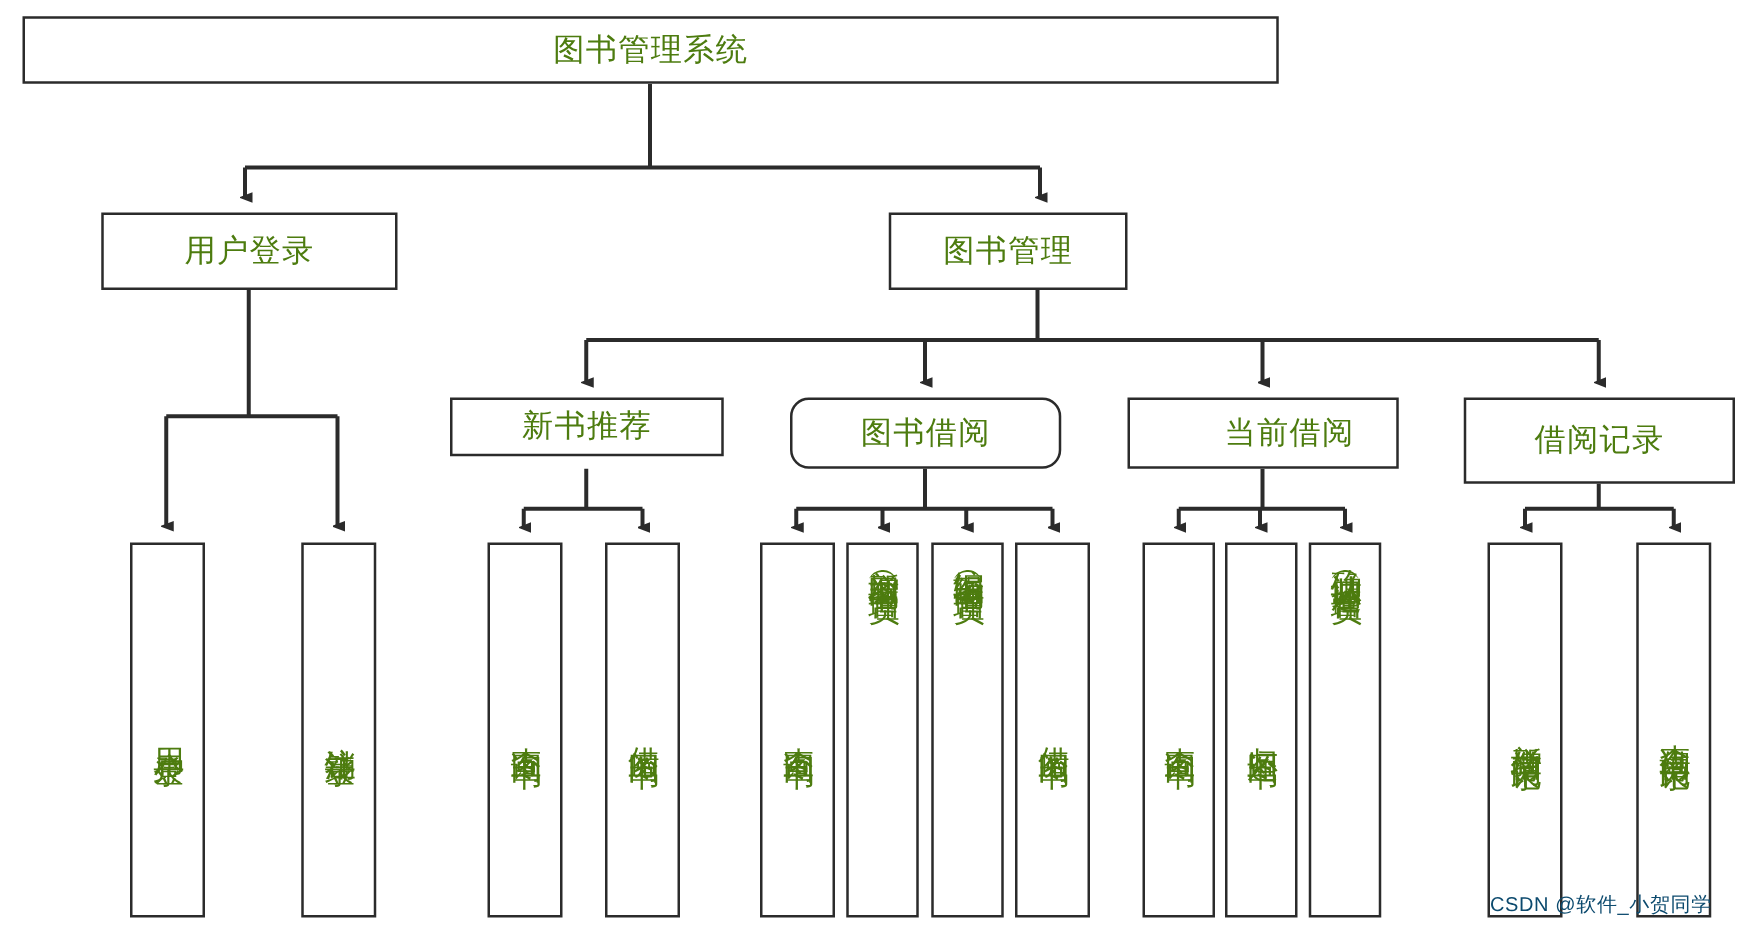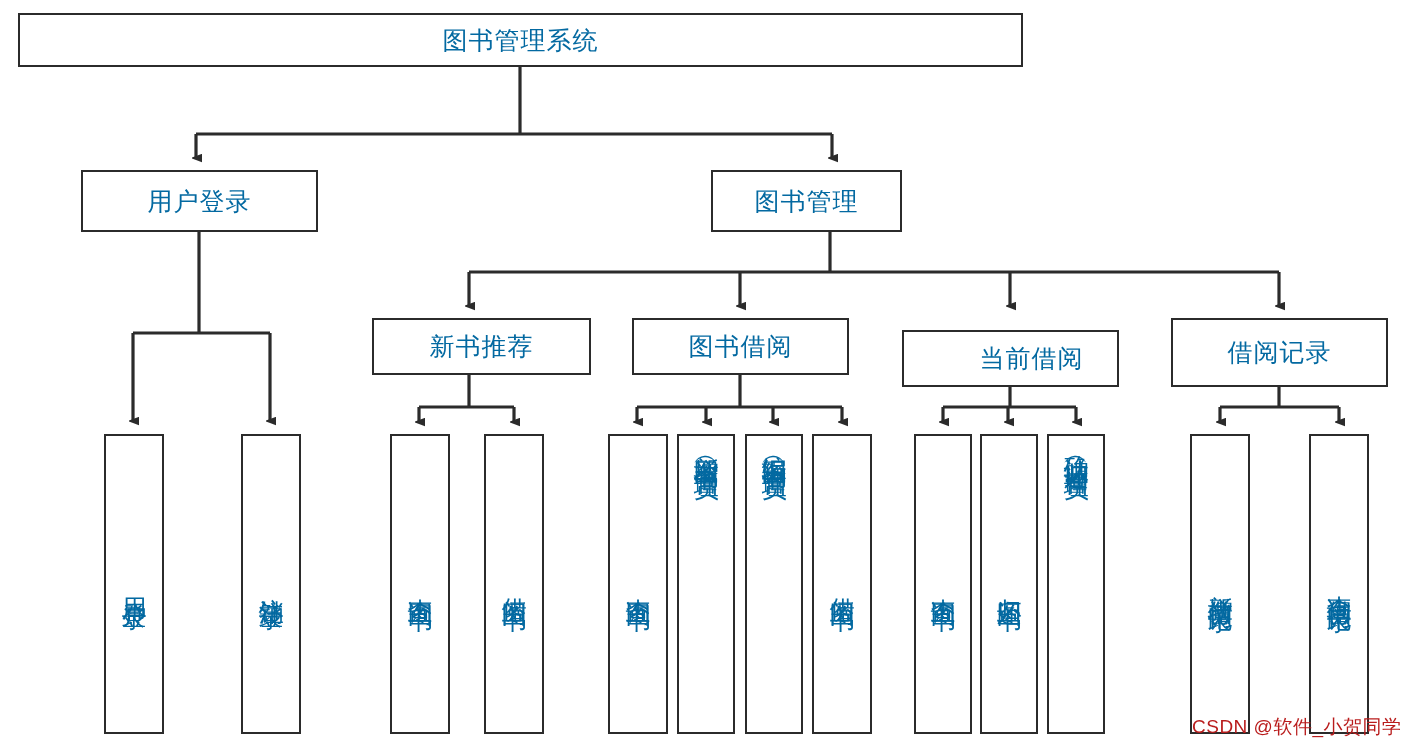--- a/index.html
+++ b/index.html
@@ -33,43 +33,43 @@
     display: flex;
     align-items: center;
     justify-content: center;
     color: #2b2b2b;
   }
   .node .lbl {
     font-size: 25px;
     line-height: 1.15;
     letter-spacing: 1px;
     white-space: nowrap;
-    color: #0369a1;
+    color: #4d7c0f;
   }
   .node.vert {
     align-items: flex-start;
     justify-content: center;
     padding-top: 0;
   }
   .node.vert .lbl {
     writing-mode: vertical-rl;
     text-orientation: upright;
     font-size: 25px;
     line-height: 1.25;
     letter-spacing: 3px;
     white-space: nowrap;
   }
   .node.vert.mid .lbl {
     margin-top: auto;
     margin-bottom: auto;
   }
   .watermark {
     position: absolute;
-    font-size: 19px;
-    color: #b91c1c;
+    font-size: 16px;
+    color: #0c4a6e;
     white-space: nowrap;
     letter-spacing: 0.5px;
   }
 </style>
 </head>
 <body>
 
 <div id="canvas">
 
   <svg id="wires" viewBox="0 0 1405 747" width="1405" height="747" xmlns="http://www.w3.org/2000/svg">
@@ -127,29 +127,29 @@
   </div>
 
   <div class="node" style="left:81px; top:170px; width:237px; height:62px;">
     <span class="lbl">用户登录</span>
   </div>
 
   <div class="node" style="left:711px; top:170px; width:191px; height:62px;">
     <span class="lbl">图书管理</span>
   </div>
 
-  <div class="node" style="left:360px; top:318px; width:219px; height:57px;margin-left:12px;">
+  <div class="node" style="left:360px; top:318px; width:219px; height:47px;">
     <span class="lbl">新书推荐</span>
   </div>
 
-  <div class="node" style="left:632px; top:318px; width:217px; height:57px;">
+  <div class="node" style="left:632px; top:318px; width:217px; height:57px;border-radius:15px;">
     <span class="lbl">图书借阅</span>
   </div>
 
-  <div class="node" style="left:902px; top:330px; width:217px; height:57px;padding-left:42px;">
+  <div class="node" style="left:902px; top:318px; width:217px; height:57px;padding-left:42px;">
     <span class="lbl">当前借阅</span>
   </div>
 
   <div class="node" style="left:1171px; top:318px; width:217px; height:69px;">
     <span class="lbl">借阅记录</span>
   </div>
 
   <div class="node vert mid" style="left:104px; top:434px; width:60px; height:300px;">
     <span class="lbl">用户登录</span>
   </div>

